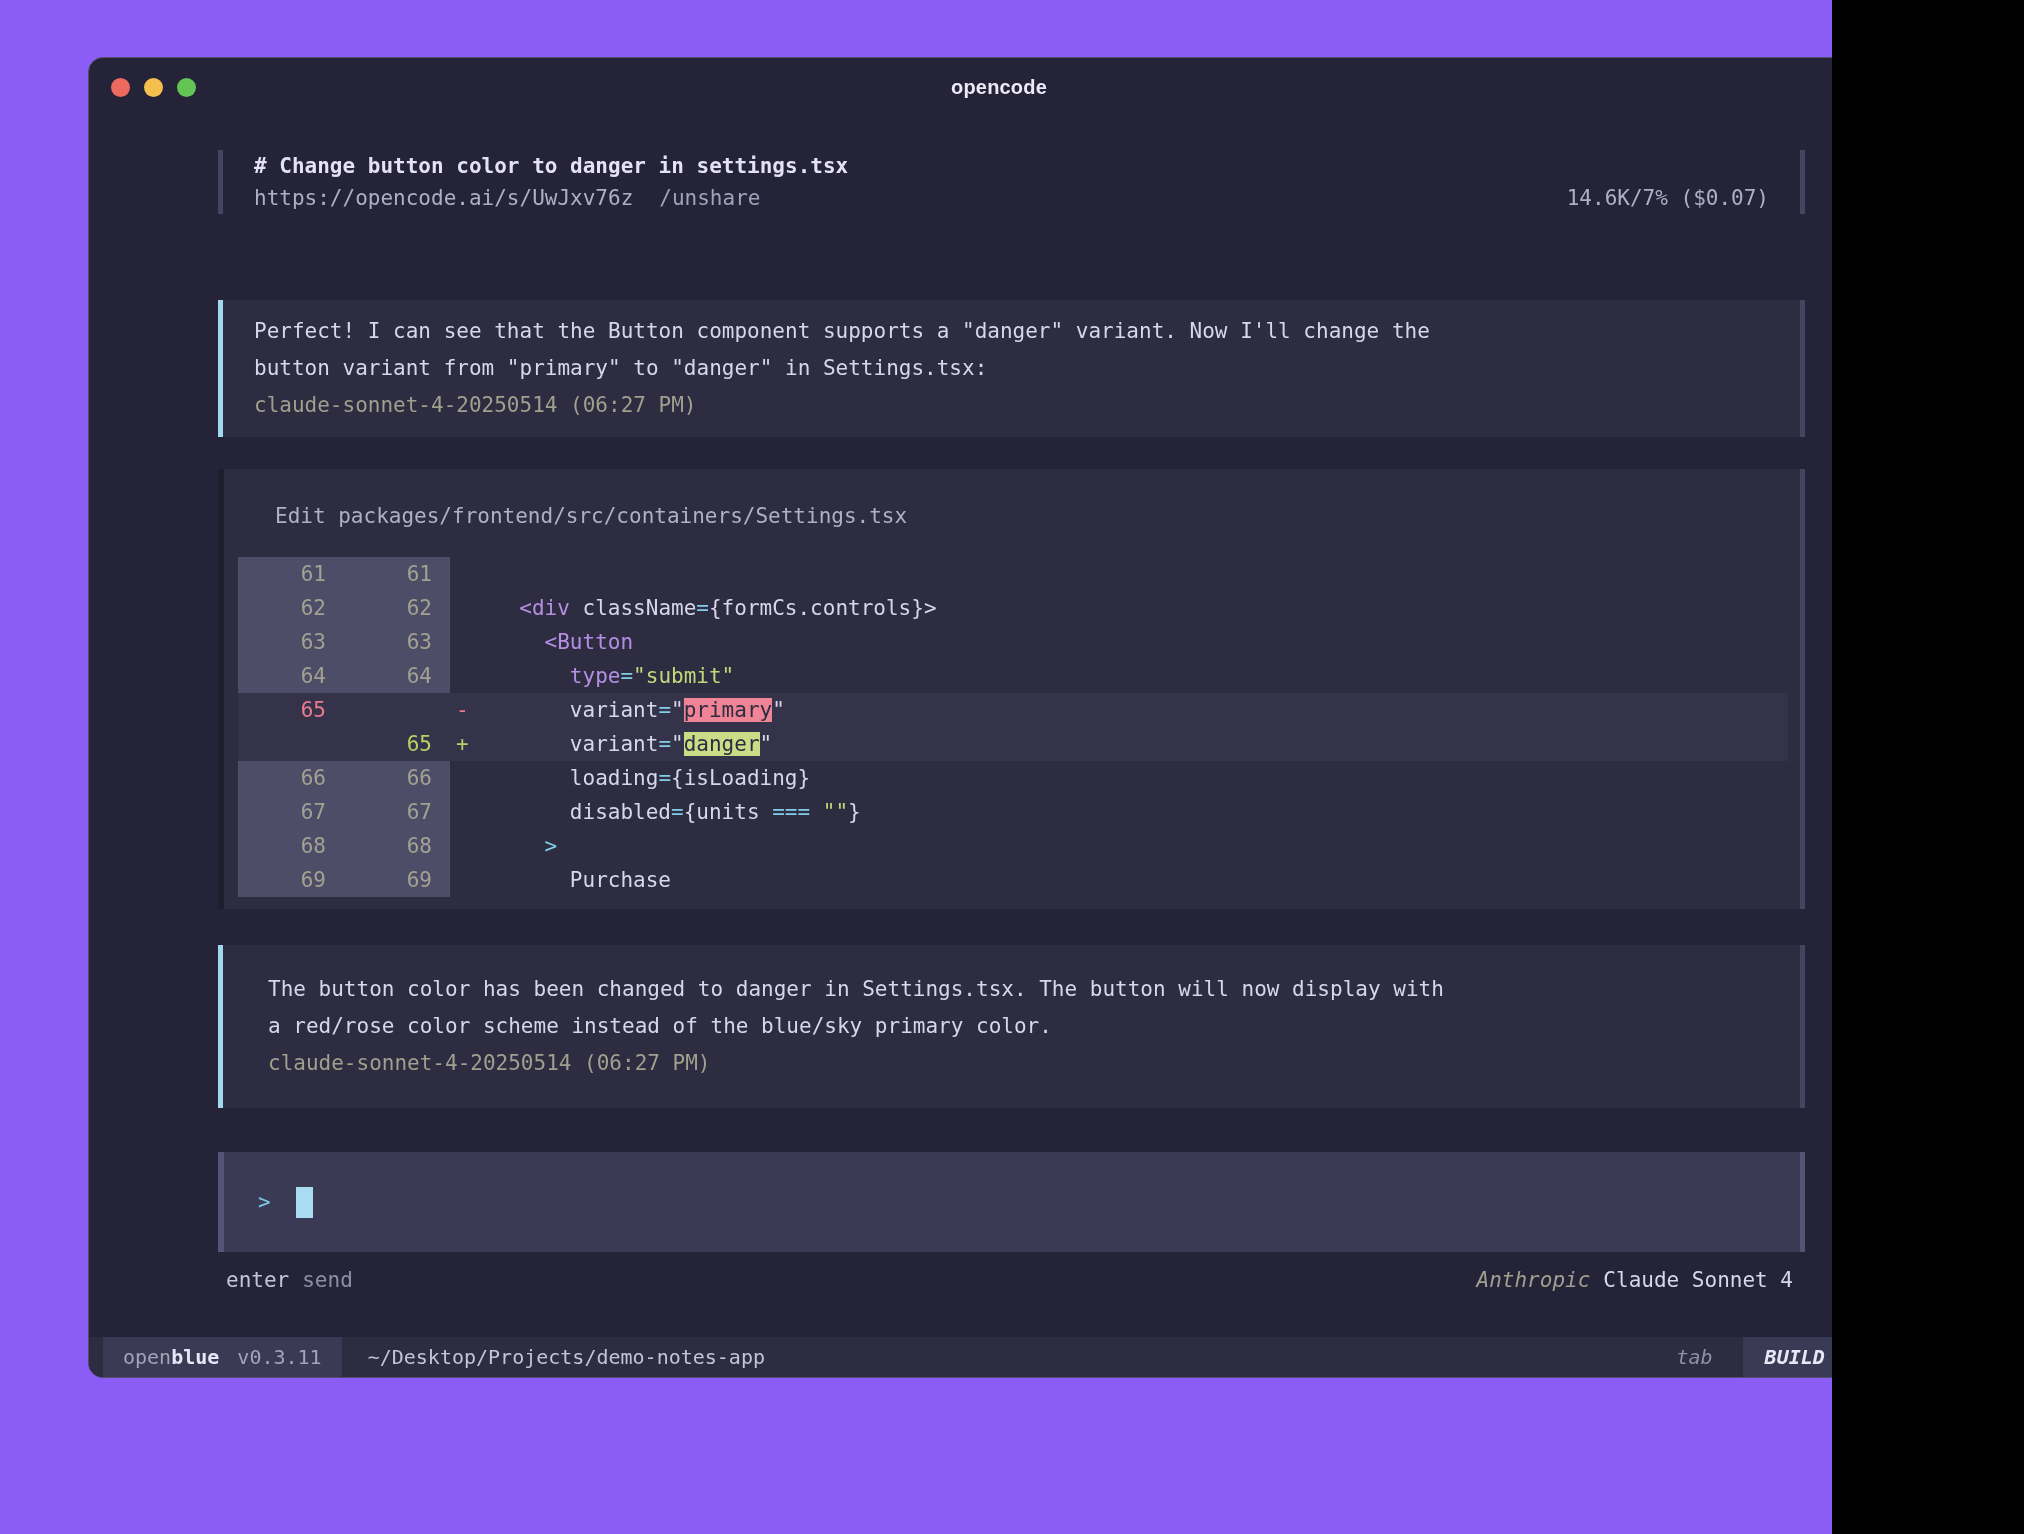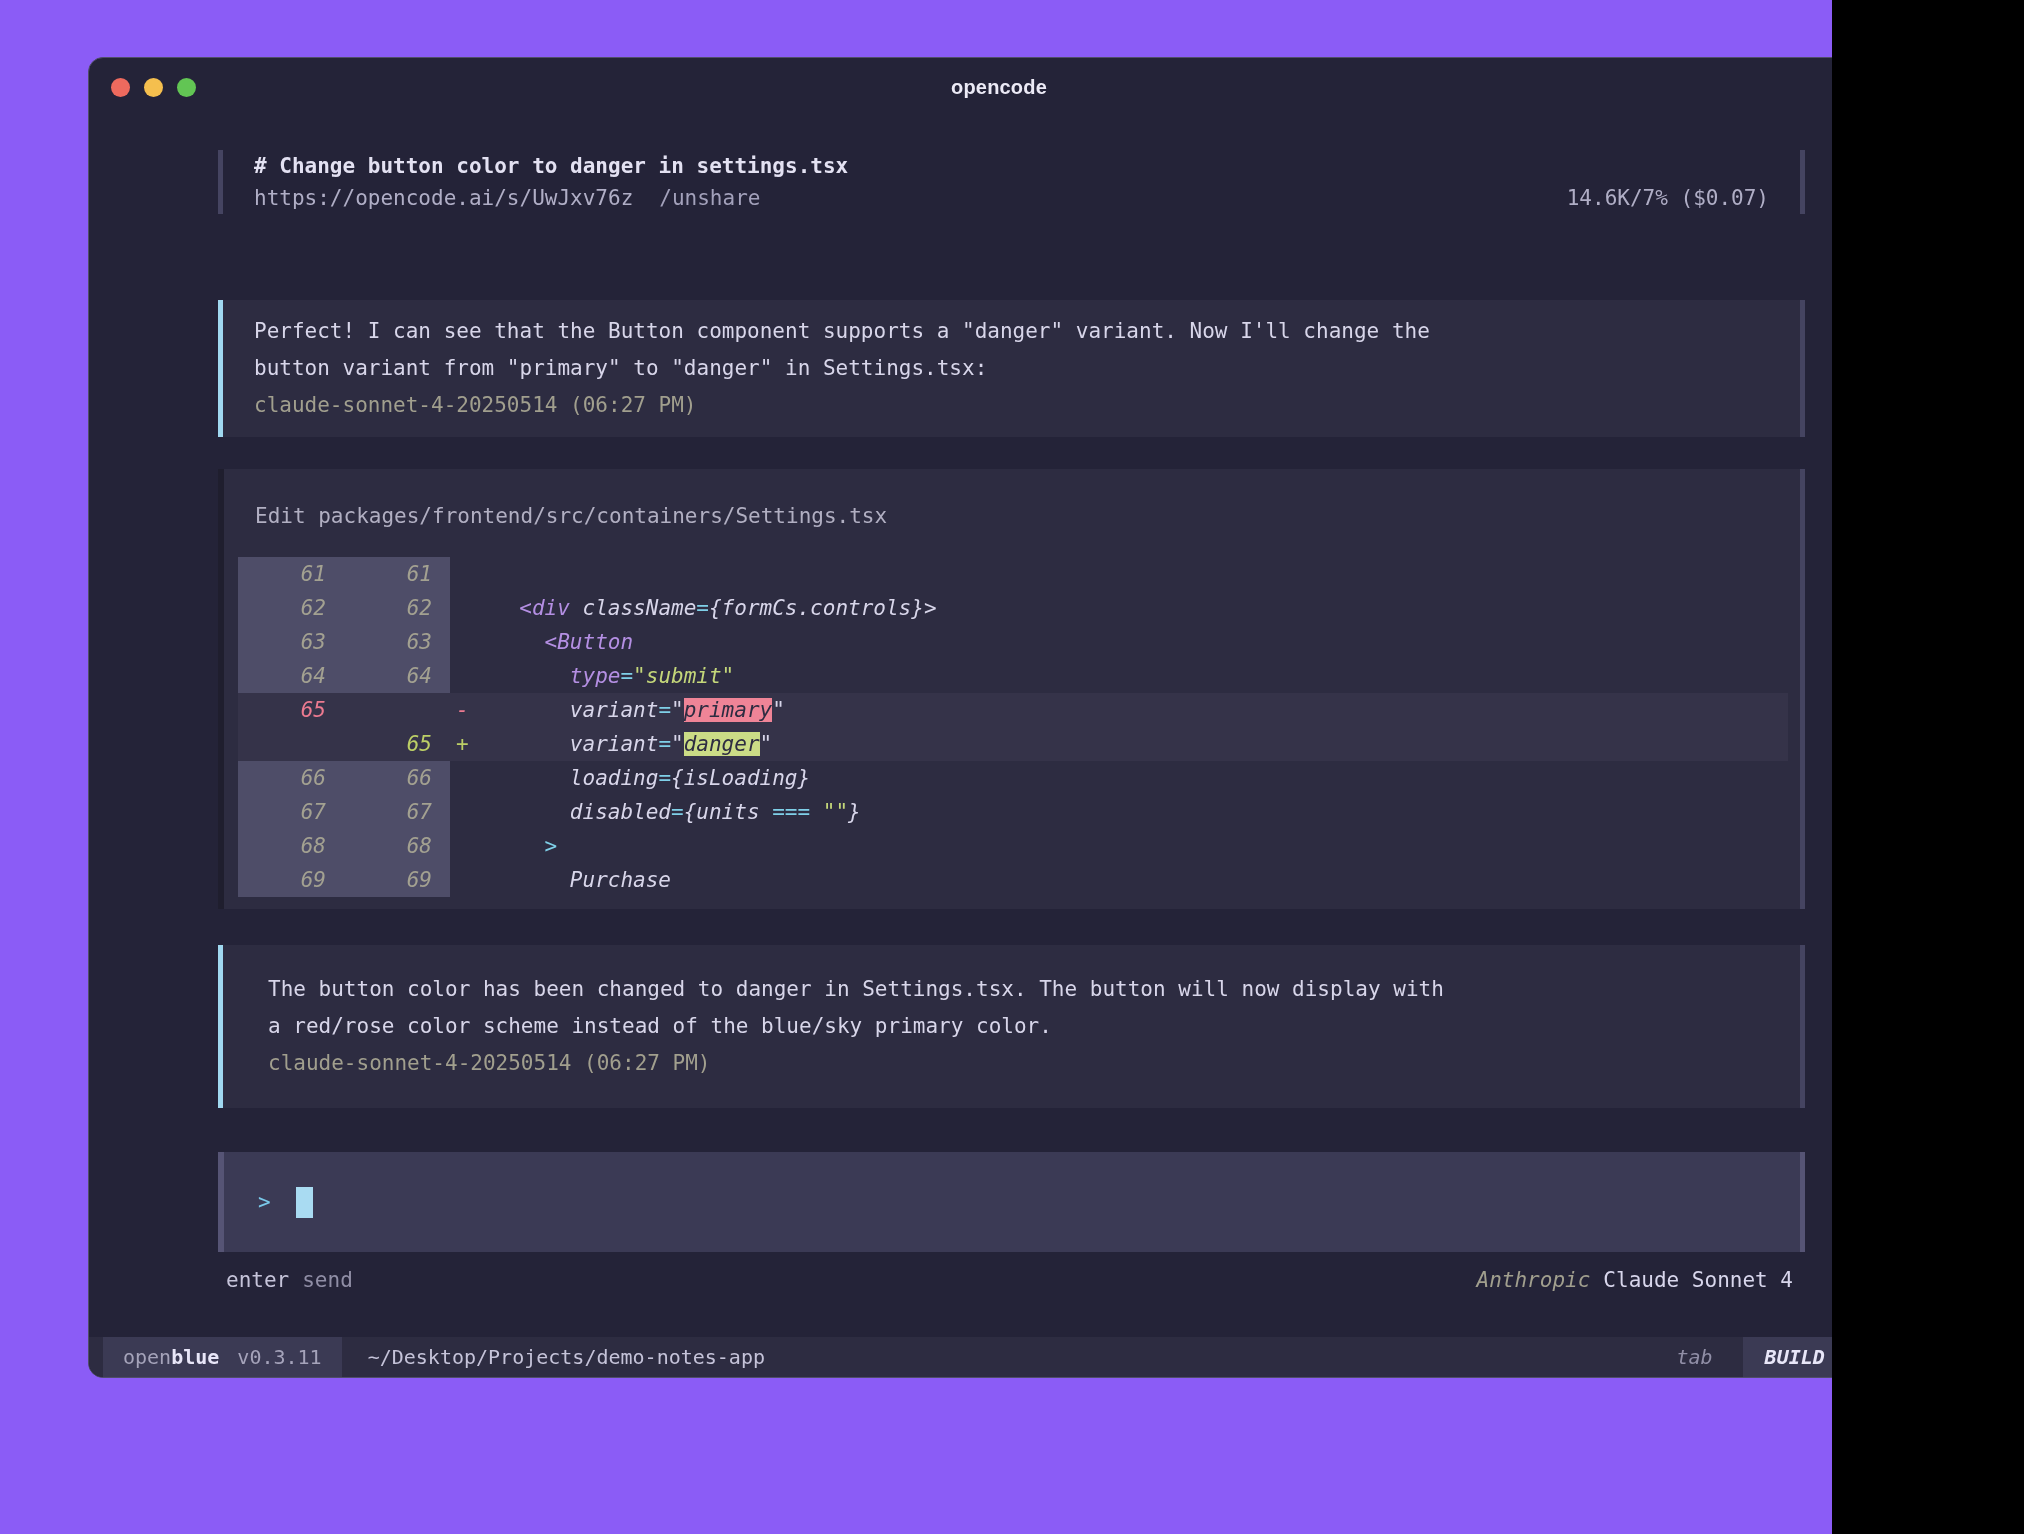--- a/index.html
+++ b/index.html
@@ -37,22 +37,22 @@
 
   
   .msg { border-left:5px solid #a0d8f0; border-right:5px solid #454461; background:#2d2c41; padding:13px 31px; }
   .msg.first { margin-top:86px; }
   .msg.second { margin-top:36px; padding:26px 45px; }
   .msg-line { color:#d8d6ea; white-space:pre; }
   .msg-meta { color:#a19f8e; }
 
   
   .edit-block { margin-top:32px; background:#2d2c41; border-left:6px solid #1f1e2e; border-right:5px solid #454461; padding:34px 12px 12px 0; }
-  .edit-title { padding-left:31px; line-height:26px; color:#b1afc2; margin-bottom:28px; }
-  .diff { margin-left:14px;font-style:italic; }
+  .edit-title { padding-left:31px; line-height:26px; color:#b1afc2; margin-bottom:28px;margin-left:20px; }
+  .diff { margin-left:14px; }
   .drow { display:flex; height:34px; line-height:34px; white-space:pre; }
   .lnum { flex:none; width:106px; text-align:right; padding-right:18px; background:#4e4d68; color:#a3a191; }
   .mark { flex:none; width:44px; padding-left:6px; color:transparent; }
   .code { flex:1; }
   .drow.del, .drow.add { background:#353349; }
   .drow.del .lnum, .drow.add .lnum { background:transparent; color:transparent; }
   .drow.del .lnum.old  { color:#ec7a90; }
   .drow.add .lnum.new  { color:#bccf66; }
   .drow.del .mark { color:#ec7a90; }
   .drow.add .mark { color:#bccf66; }

